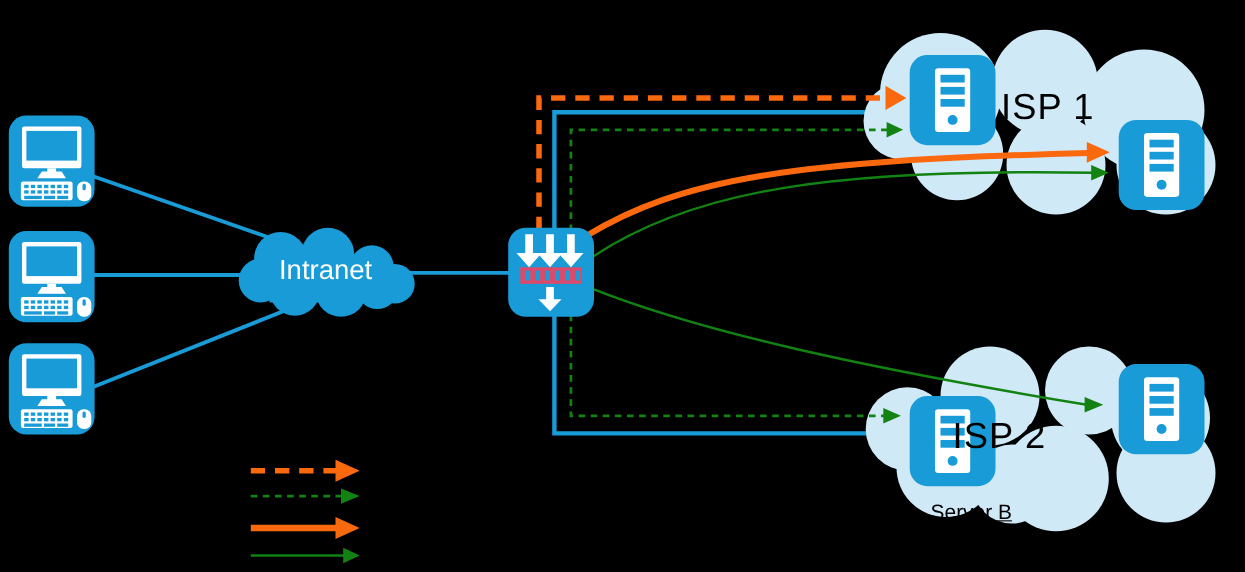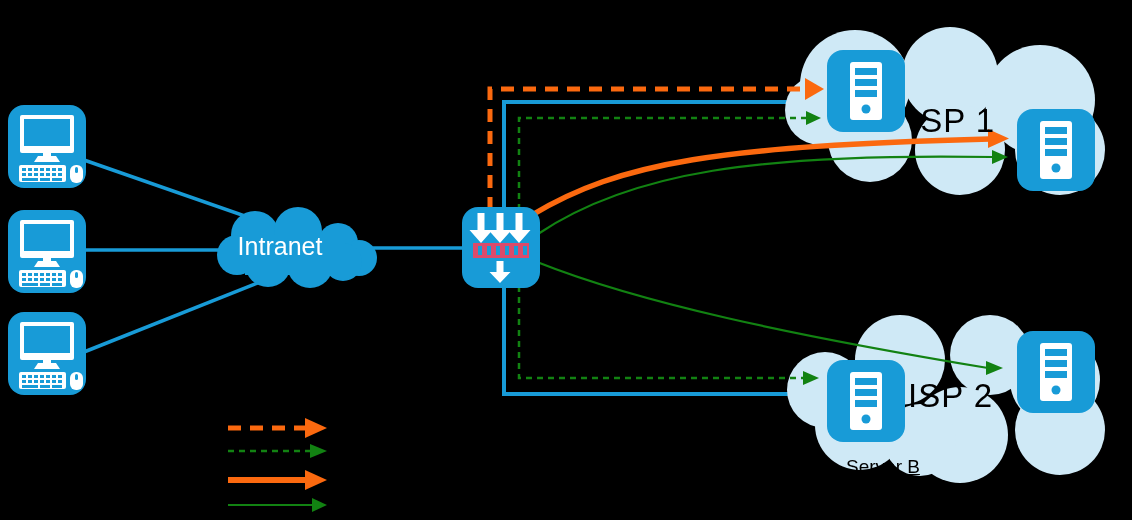--- a/index.html
+++ b/index.html
@@ -1,23 +1,23 @@
 <!DOCTYPE html>
 <html><head>
 <meta charset="utf-8">
 <style>
   html,body{margin:0;padding:0;background:#000;}
   .stage{position:relative;width:1132px;height:520px;background:#000;overflow:hidden;
          font-family:"Liberation Sans",sans-serif;}
   .stage svg{position:absolute;left:0;top:0;}
   .lbl{position:absolute;white-space:nowrap;}
-  .lbl-intranet{left:215px;top:232px;width:130px;text-align:center;color:#fff;font-size:25px;}
+  .lbl-intranet{left:231px;top:232px;width:130px;text-align:center;color:#fff;font-size:25px;}
   .lbl-isp{color:#000;font-size:33px;letter-spacing:1px;}
-  .lbl-isp1{left:910px;top:78px;margin-top:24px;}
-  .lbl-isp2{left:908px;top:377px;}
+  .lbl-isp1{left:910px;top:78px;}
+  .lbl-isp2{left:866px;top:377px;}
   .lbl-serverb{left:846px;top:456px;color:#000;font-size:19px;text-decoration:underline;}
   
   .f-blue{fill:#189bd7}.f-cloud{fill:#cfe9f6}.f-white{fill:#fff}.f-red{fill:#dc4a6b}
   .f-orange{fill:#fb690f}.f-green{fill:#128212}
   .st-blue{stroke:#189bd7;fill:none}.st-orange{stroke:#fb690f;fill:none}.st-green{stroke:#128212;fill:none}
 </style>
 </head>
 <body>
 
 <div class="stage">

